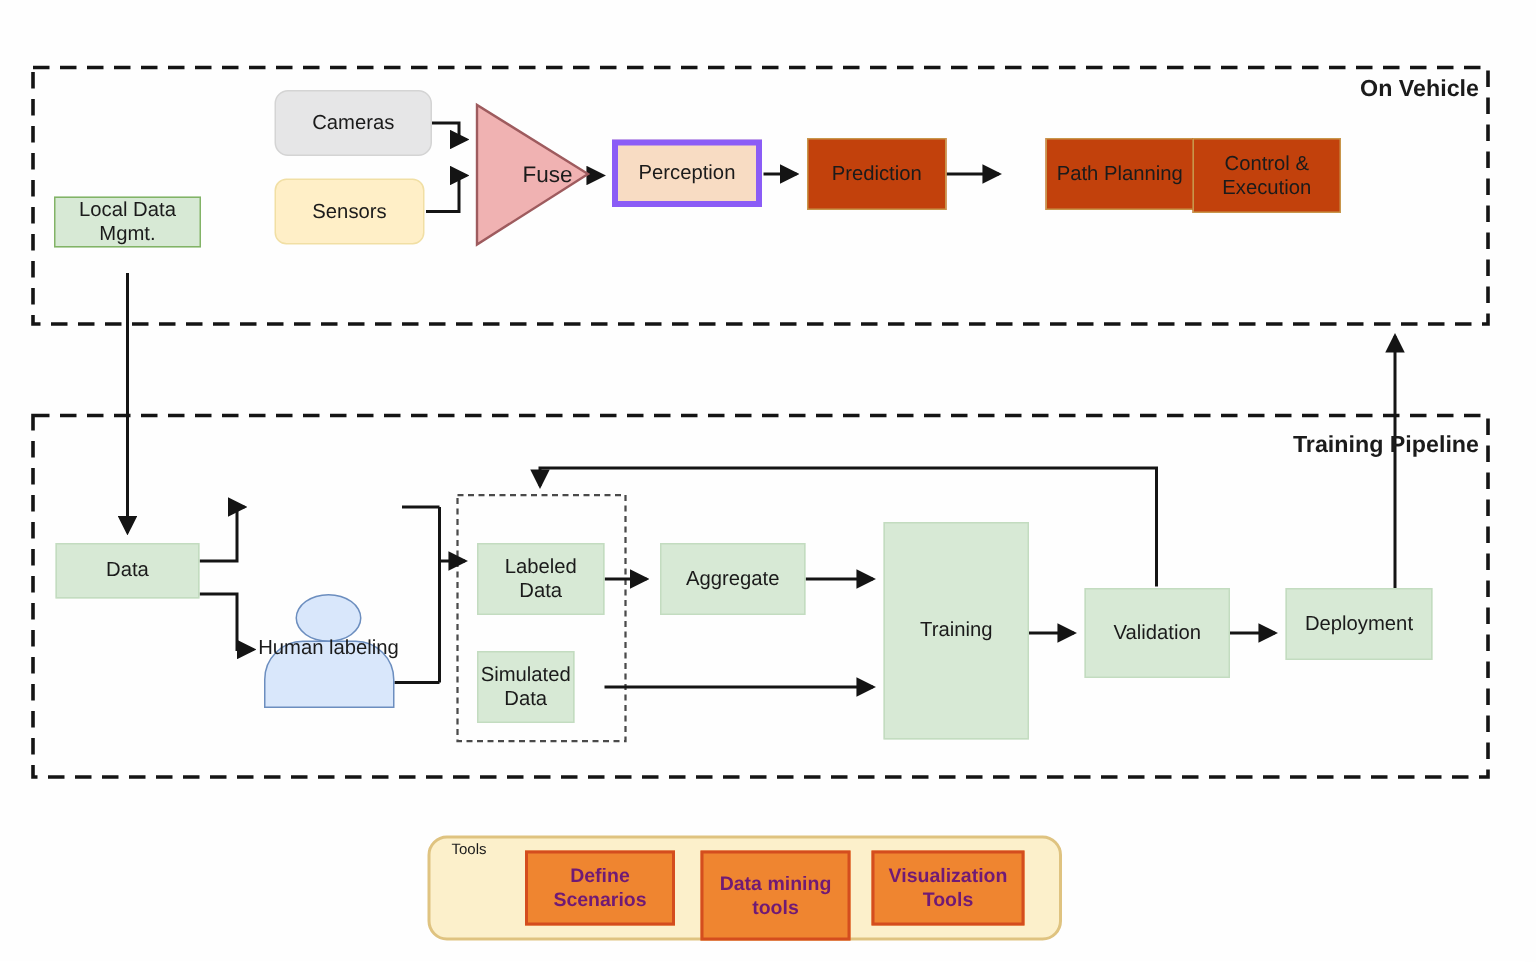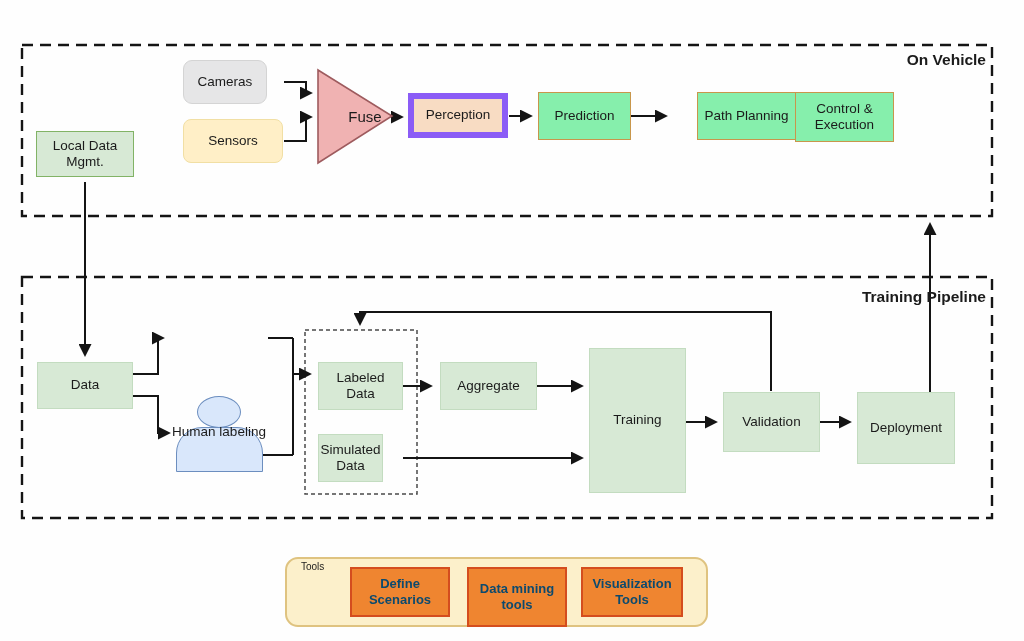--- a/index.html
+++ b/index.html
@@ -9,33 +9,33 @@
   }
   svg.layer{position:absolute;left:0;top:0;width:1024px;height:641px;}
   .node{
     position:absolute;display:flex;align-items:center;justify-content:center;
     text-align:center;font-size:13.5px;line-height:1.22;box-sizing:border-box;
   }
   .green{background:#D7E9D5;border:1px solid #c3dcc0;}
   .green-strong{background:#D7E9D5;border:1.5px solid #82B366;}
   .gray-pill{background:#E6E6E7;border:1px solid #d4d4d4;border-radius:9px;}
   .amber-pill{background:#FFEFC7;border:1px solid #f1dfa4;border-radius:8px;}
-  .peach{background:#F8DCC3;border:6px solid #8b5cf6;}
-  .tan{background:#86efac;border:1.5px solid #C8964B;}
+  .peach{background:#F8DCC3;border:4px solid #8b5cf6;}
+  .tan{background:#c2410c;border:1.5px solid #C8964B;}
   .blue-circle{background:#D9E7FB;border:1.5px solid #6C8EBF;border-radius:50%;padding:0 15px;}
   .blue-shape{position:absolute;background:#D9E7FB;border:1.5px solid #6C8EBF;box-sizing:border-box;}
   .group-label{position:absolute;font-weight:bold;font-size:15.5px;text-align:right;}
   .fuse-label{position:absolute;font-size:15px;display:flex;align-items:center;justify-content:center;padding-left:20px;}
   .tools-box{
     position:absolute;left:285px;top:557px;width:423px;height:70px;box-sizing:border-box;
     background:#FCF0CB;border:2px solid #DFC380;border-radius:13px;
   }
   .tools-title{position:absolute;left:301px;top:561px;font-size:10px;}
   .tool-item{
-    background:#EF8530;border:2px solid #D44D1E;color:#0c4a6e;
+    background:#EF8530;border:2px solid #D44D1E;color:#701a75;
     font-weight:600;font-size:13px;padding:0 6px;
   }
   .person-label{position:absolute;left:170px;top:424px;width:98px;text-align:center;
     font-size:13.5px;line-height:1.22;}
 </style>
 </head>
 <body>
 
 <div class="stage">
 
@@ -72,41 +72,41 @@
       <path d="M820,422 H850" marker-end="url(#arr)"></path>
       <path d="M930,392 V224" marker-end="url(#arr)"></path>
     </g>
 
     <polygon points="318,70 318,163 392,116" fill="#F0B2B2" stroke="#9E5B5E" stroke-width="1.6"></polygon>
   </svg>
 
   <div class="group-label" style="left:840px;top:51px;width:146px;">On Vehicle</div>
   <div class="group-label" style="left:820px;top:288px;width:166px;">Training Pipeline</div>
 
-  <div class="node green-strong" style="left:36px;top:131px;width:98px;height:46px;padding:16px 8px;">Local Data Mgmt.</div>
-  <div class="node gray-pill" style="left:183px;top:60px;width:84px;height:44px;">Cameras</div>
+  <div class="node green-strong" style="left:36px;top:131px;width:98px;height:34px;padding:16px 8px;">Local Data Mgmt.</div>
+  <div class="node gray-pill" style="left:183px;top:60px;width:105px;height:44px;">Cameras</div>
   <div class="node amber-pill" style="left:183px;top:119px;width:100px;height:44px;">Sensors</div>
   <div class="fuse-label" style="left:317px;top:103px;width:56px;height:26px;">Fuse</div>
   <div class="node peach" style="left:408px;top:93px;width:100px;height:45px;">Perception</div>
   <div class="node tan" style="left:538px;top:92px;width:93px;height:48px;">Prediction</div>
   <div class="node tan" style="left:673px;top:92px;width:99px;height:48px;margin-left:24px;">Path Planning</div>
   <div class="node tan" style="left:795px;top:92px;width:99px;height:50px;padding:0 10px;">Control &amp; Execution</div>
 
-  <div class="node green" style="left:37px;top:362px;width:96px;height:47px;">Data</div>
+  <div class="node green" style="left:37px;top:362px;width:96px;height:37px;">Data</div>
 
   <div class="blue-shape" style="left:197px;top:396px;width:44px;height:32px;border-radius:50%;"></div>
   <div class="blue-shape" style="left:176px;top:427px;width:87px;height:45px;border-radius:26px 26px 0 0;"></div>
   <div class="person-label">Human labeling</div>
 
   <div class="node green" style="left:318px;top:362px;width:85px;height:48px;padding:0 10px;">Labeled Data</div>
   <div class="node green" style="left:318px;top:434px;width:65px;height:48px;padding:0 20px;">Simulated Data</div>
   <div class="node green" style="left:440px;top:362px;width:97px;height:48px;">Aggregate</div>
   <div class="node green" style="left:589px;top:348px;width:97px;height:145px;">Training</div>
   <div class="node green" style="left:723px;top:392px;width:97px;height:60px;">Validation</div>
-  <div class="node green" style="left:857px;top:392px;width:98px;height:72px;">Deployment</div>
+  <div class="node green" style="left:857px;top:392px;width:98px;height:48px;">Deployment</div>
 
   <div class="tools-box"></div>
   <div class="tools-title">Tools</div>
   <div class="node tool-item" style="left:350px;top:567px;width:100px;height:50px;">Define Scenarios</div>
   <div class="node tool-item" style="left:467px;top:567px;width:100px;height:60px;">Data mining tools</div>
   <div class="node tool-item" style="left:581px;top:567px;width:102px;height:50px;">Visualization Tools</div>
 
 </div>
 
 </body></html>

